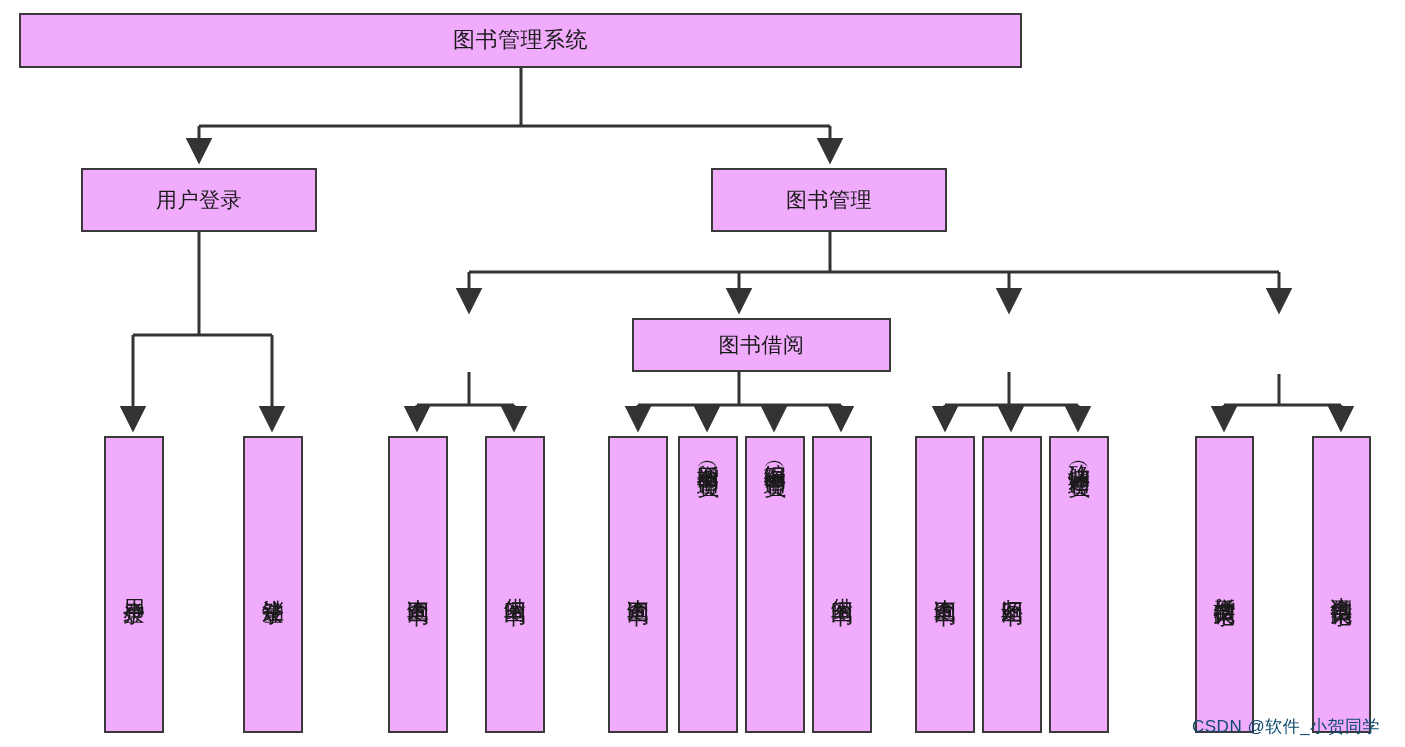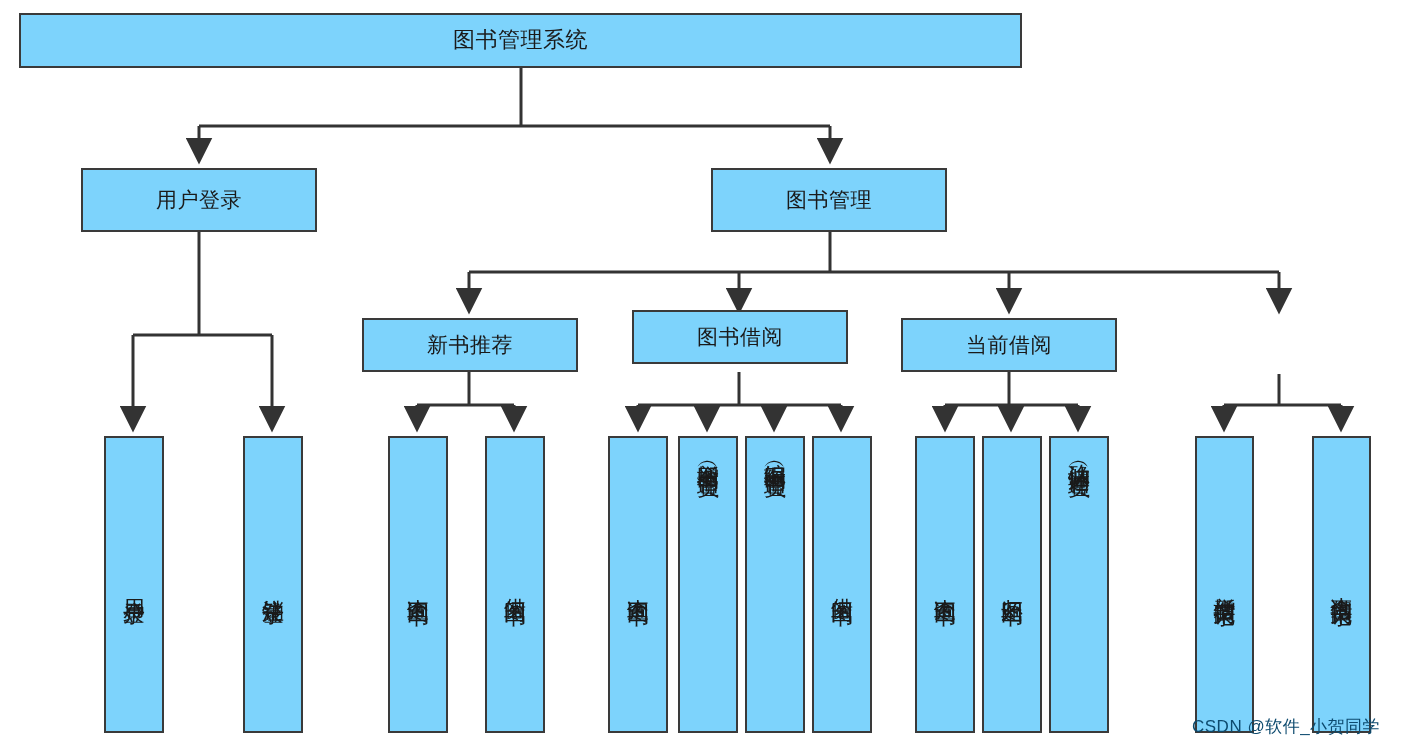--- a/index.html
+++ b/index.html
@@ -24,21 +24,21 @@
     left: 0;
     top: 0;
     width: 1405px;
     height: 747px;
     pointer-events: none;
   }
   .node {
     position: absolute;
     box-sizing: border-box;
     border: 2px solid #3a3a3a;
-    background: #7dd3fc;
+    background: #f0abfc;
     display: flex;
     align-items: center;
     justify-content: center;
     color: #1a1a1a;
   }
   .node .label {
     display: block;
     text-align: center;
     line-height: 1.12;
     letter-spacing: 0.5px;
@@ -133,31 +133,25 @@
   </div>
 
   <div class="node horiz" style="left:81px; top:168px; width:236px; height:64px;">
     <span class="label">用户登录</span>
   </div>
 
   <div class="node horiz" style="left:711px; top:168px; width:236px; height:64px;justify-content:center;">
     <span class="label">图书管理</span>
   </div>
 
-  <div class="node horiz" style="left:362px; top:318px; width:216px; height:54px;">
-    <span class="label">新书推荐</span>
-  </div>
-
-  <div class="node horiz" style="left:632px; top:310px; width:216px; height:54px;">
+
+  <div class="node horiz" style="left:632px; top:318px; width:259px; height:54px;">
     <span class="label">图书借阅</span>
   </div>
 
-  <div class="node horiz" style="left:901px; top:318px; width:216px; height:54px;">
-    <span class="label">当前借阅</span>
-  </div>
 
 
   <div class="node vert mid" style="left:104px; top:436px; width:60px; height:297px;">
     <span class="label">用户登录</span>
   </div>
 
   <div class="node vert mid" style="left:243px; top:436px; width:60px; height:297px;">
     <span class="label">注销登录</span>
   </div>
 

